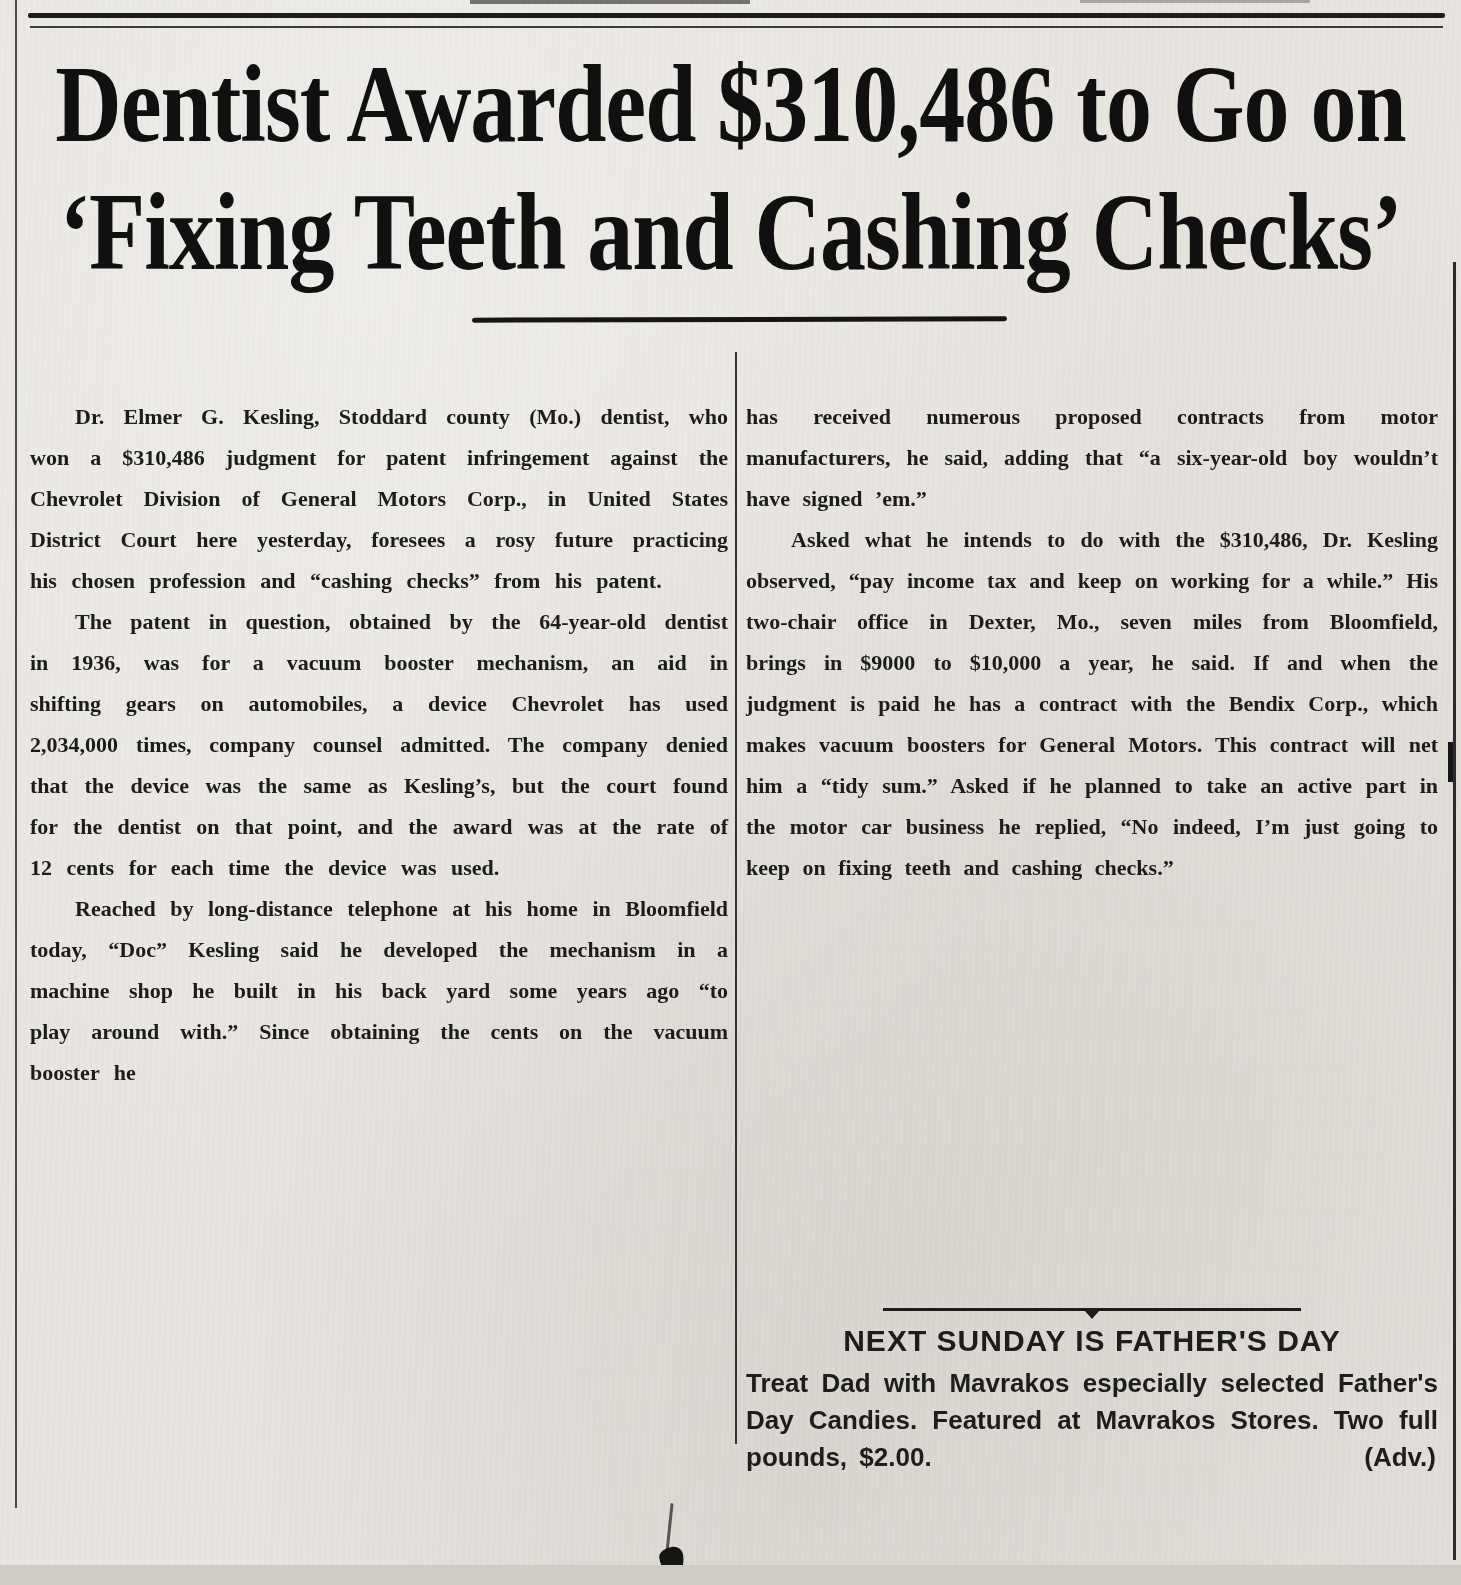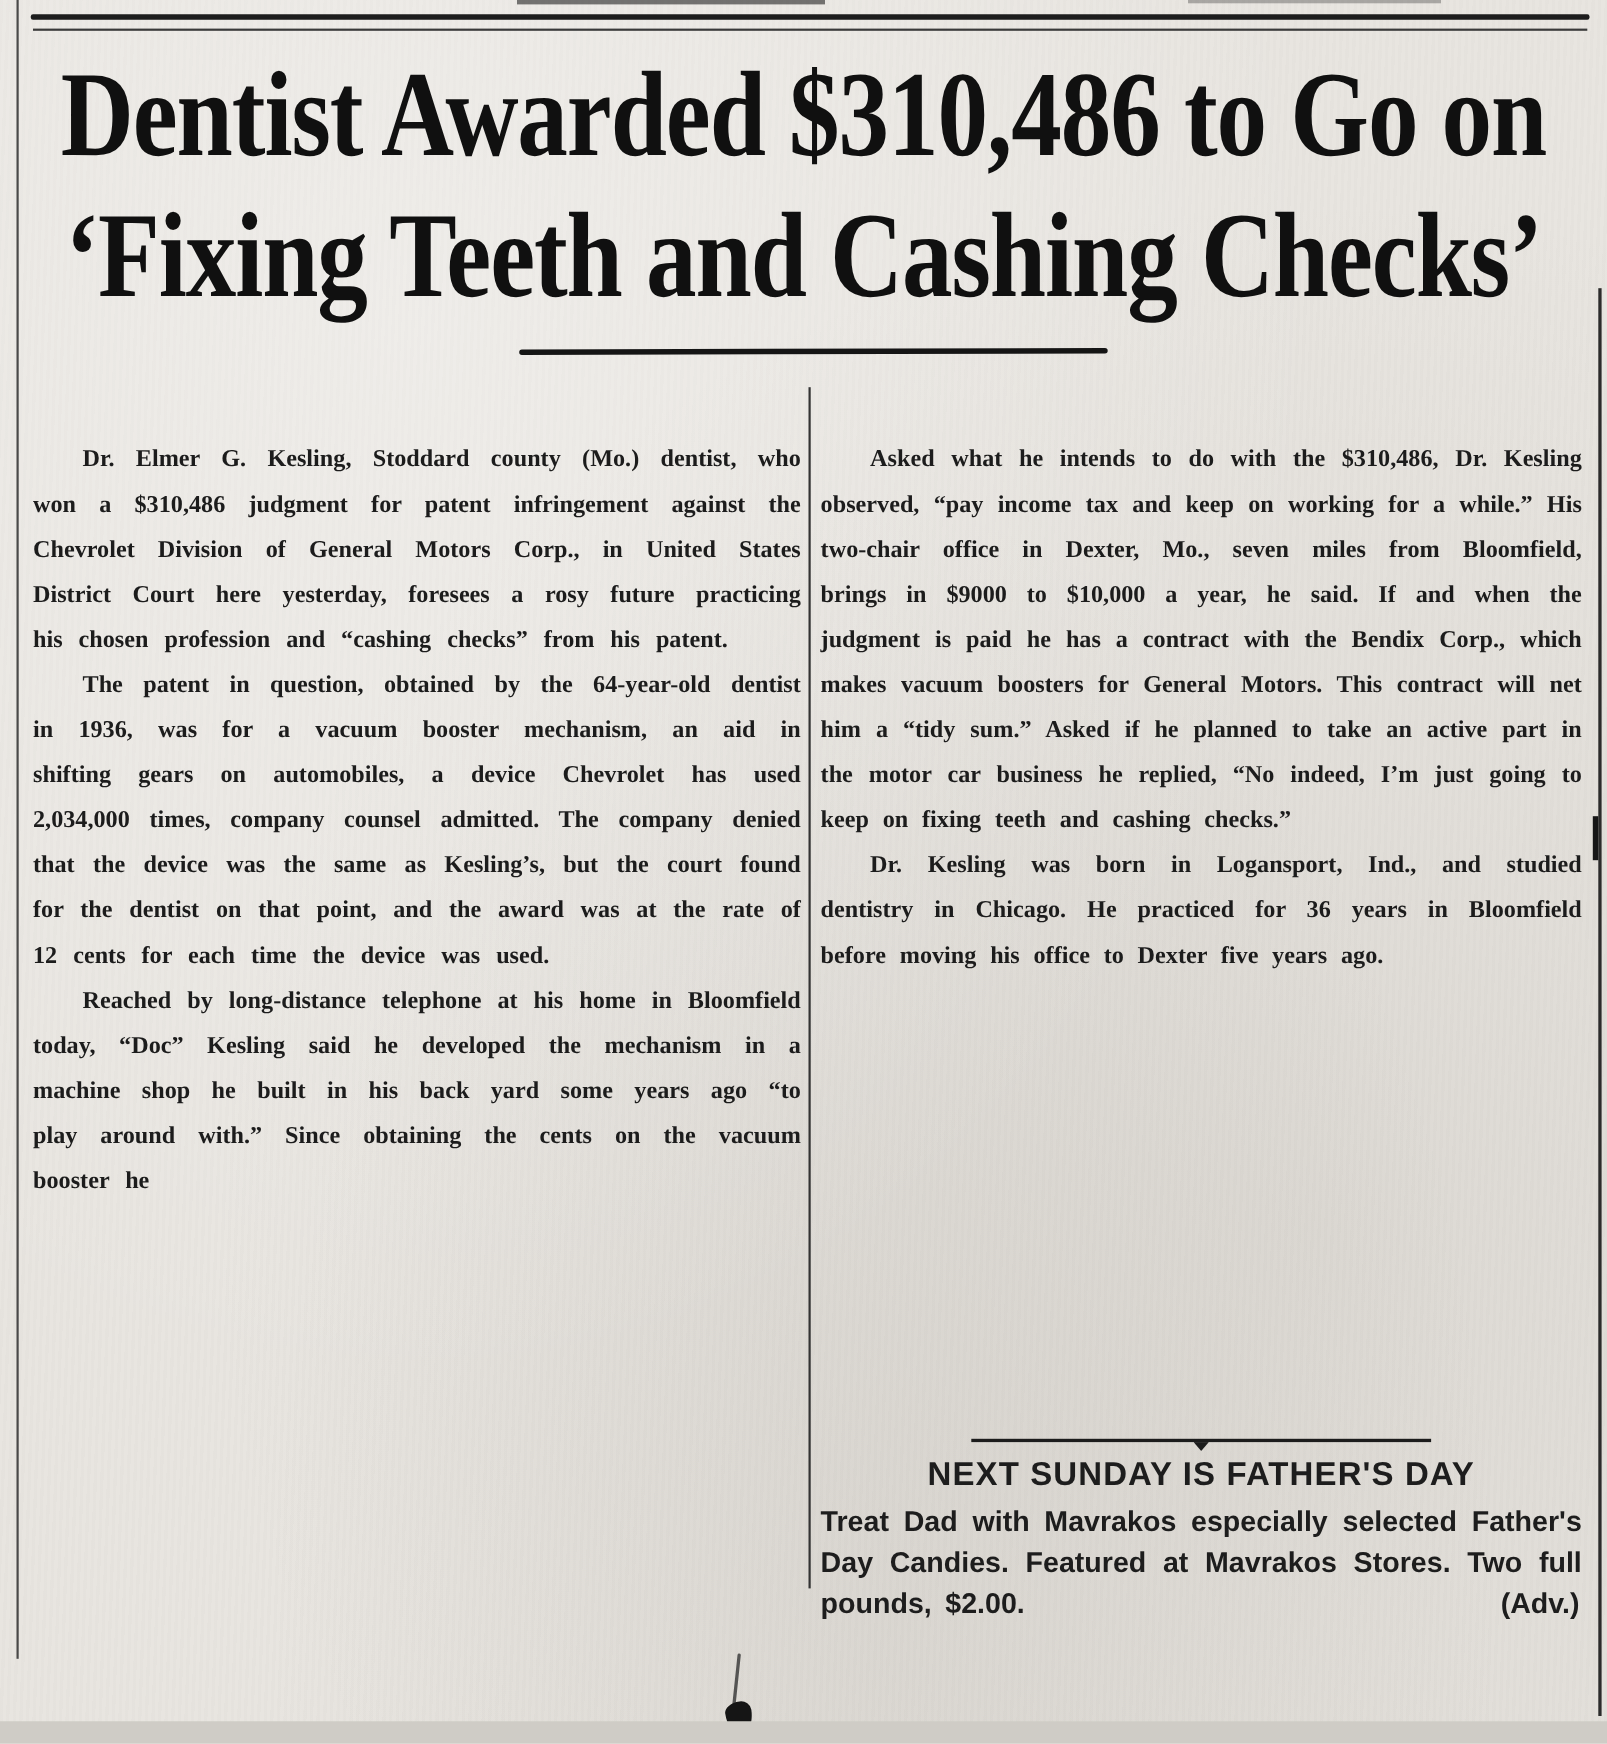--- a/index.html
+++ b/index.html
@@ -84,22 +84,22 @@
 
   <div class="col-divider"></div>
 
   <div class="col left">
     <p class="indent">Dr. Elmer G. Kesling, Stoddard county (Mo.) dentist, who won a $310,486 judgment for patent infringement against the Chevrolet Division of General Motors Corp., in United States District Court here yesterday, foresees a rosy future practicing his chosen profession and “cashing checks” from his patent.</p>
     <p class="indent">The patent in question, obtained by the 64-year-old dentist in 1936, was for a vacuum booster mechanism, an aid in shifting gears on automobiles, a device Chevrolet has used 2,034,000 times, company counsel admitted. The company denied that the device was the same as Kesling’s, but the court found for the dentist on that point, and the award was at the rate of 12 cents for each time the device was used.</p>
     <p class="indent">Reached by long-distance telephone at his home in Bloomfield today, “Doc” Kesling said he developed the mechanism in a machine shop he built in his back yard some years ago “to play around with.” Since obtaining the cents on the vacuum booster he</p>
   </div>
 
   <div class="col right">
+    <p>has received numerous proposed contracts from motor manufacturers, he said, adding that “a six-year-old boy wouldn’t have signed ’em.”</p>
     <p class="indent">Asked what he intends to do with the $310,486, Dr. Kesling observed, “pay income tax and keep on working for a while.”  His two-chair office in Dexter, Mo., seven miles from Bloomfield, brings in $9000 to $10,000 a year, he said. If and when the judgment is paid he has a contract with the Bendix Corp., which makes vacuum boosters for General Motors.  This contract will net him a “tidy sum.” Asked if he planned to take an active part in the motor car business he replied, “No indeed, I’m just going to keep on fixing teeth and cashing checks.”</p>
-    <p class="indent">Dr. Kesling was born in Logansport, Ind., and studied dentistry in Chicago.  He practiced for 36 years in Bloomfield before moving his office to Dexter five years ago.</p>
   </div>
 
   <div class="ad">
     <div class="ad-rule">
       <span class="ad-notch"></span>
     </div>
     <div class="ad-heading">NEXT SUNDAY IS FATHER'S DAY</div>
     <p class="ad-body">
       <span>Treat Dad with Mavrakos especially selected Father's Day Candies. Featured at Mavrakos Stores. Two full pounds, $2.00.</span>
       <span class="adv-label">(Adv.)</span>

